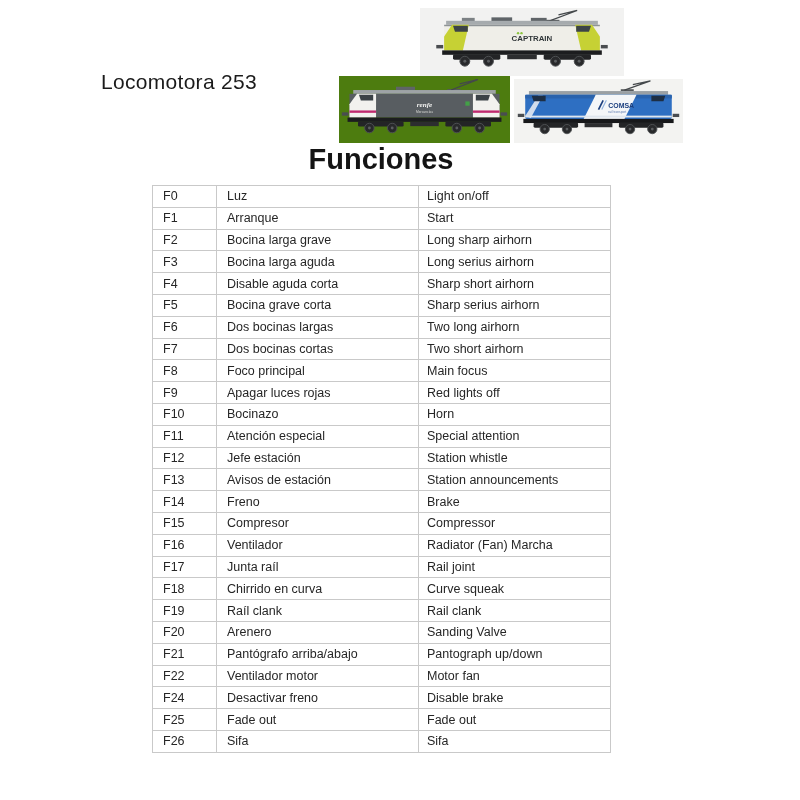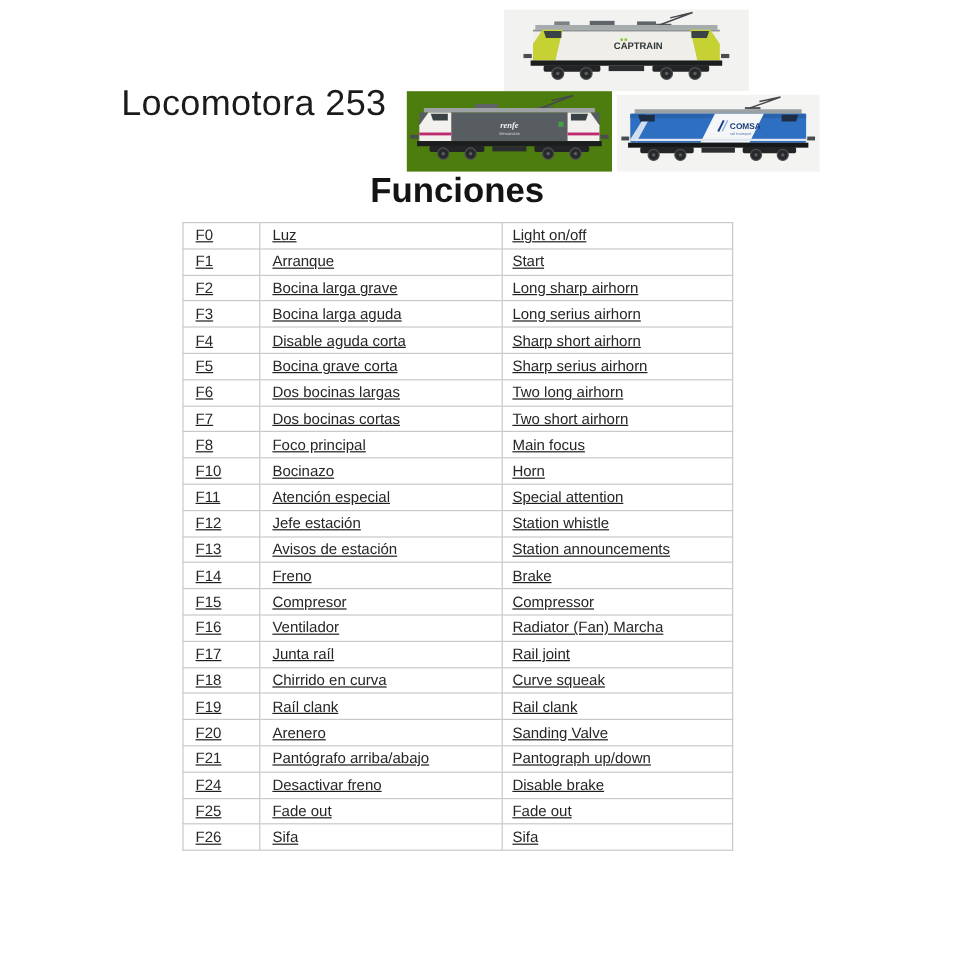--- a/index.html
+++ b/index.html
@@ -12,21 +12,21 @@
     height: 800px;
     position: relative;
     overflow: hidden;
     font-family: "Liberation Sans", sans-serif;
     color: #1f1f1f;
   }
   .page-title {
     position: absolute;
     left: 101px;
     top: 70px;
-    font-size: 30px;
+    font-size: 21px;
     font-weight: 400;
     letter-spacing: 0.3px;
     color: #1b1b1b;
     margin: 0;
     text-align: center;
   }
   .photo {
     position: absolute;
     overflow: hidden;
   }
@@ -50,21 +50,20 @@
     color: #141414;
     margin: 0;
   }
   .func-table {
     position: absolute;
     left: 152px;
     top: 185px;
     width: 458px;
     border-collapse: collapse;
     table-layout: fixed;
-    text-decoration: underline;
   }
   .func-table td {
     border: 1px solid #c9c9c9;
     font-size: 12.5px;
     color: #262626;
     height: 16.8px;
     padding: 2px 4px 2px 10px;
     vertical-align: middle;
     white-space: nowrap;
     overflow: hidden;
@@ -249,20 +248,25 @@
         <td class="col-key">F7</td>
         <td class="col-es">Dos bocinas cortas</td>
         <td class="col-en">Two short airhorn</td>
       </tr>
       <tr>
         <td class="col-key">F8</td>
         <td class="col-es">Foco principal</td>
         <td class="col-en">Main focus</td>
       </tr>
       <tr>
+        <td class="col-key">F9</td>
+        <td class="col-es">Apagar luces rojas</td>
+        <td class="col-en">Red lights off</td>
+      </tr>
+      <tr>
         <td class="col-key">F10</td>
         <td class="col-es">Bocinazo</td>
         <td class="col-en">Horn</td>
       </tr>
       <tr>
         <td class="col-key">F11</td>
         <td class="col-es">Atención especial</td>
         <td class="col-en">Special attention</td>
       </tr>
       <tr>
@@ -309,20 +313,25 @@
         <td class="col-key">F20</td>
         <td class="col-es">Arenero</td>
         <td class="col-en">Sanding Valve</td>
       </tr>
       <tr>
         <td class="col-key">F21</td>
         <td class="col-es">Pantógrafo arriba/abajo</td>
         <td class="col-en">Pantograph up/down</td>
       </tr>
       <tr>
+        <td class="col-key">F22</td>
+        <td class="col-es">Ventilador motor</td>
+        <td class="col-en">Motor fan</td>
+      </tr>
+      <tr>
         <td class="col-key">F24</td>
         <td class="col-es">Desactivar freno</td>
         <td class="col-en">Disable brake</td>
       </tr>
       <tr>
         <td class="col-key">F25</td>
         <td class="col-es">Fade out</td>
         <td class="col-en">Fade out</td>
       </tr>
       <tr>

